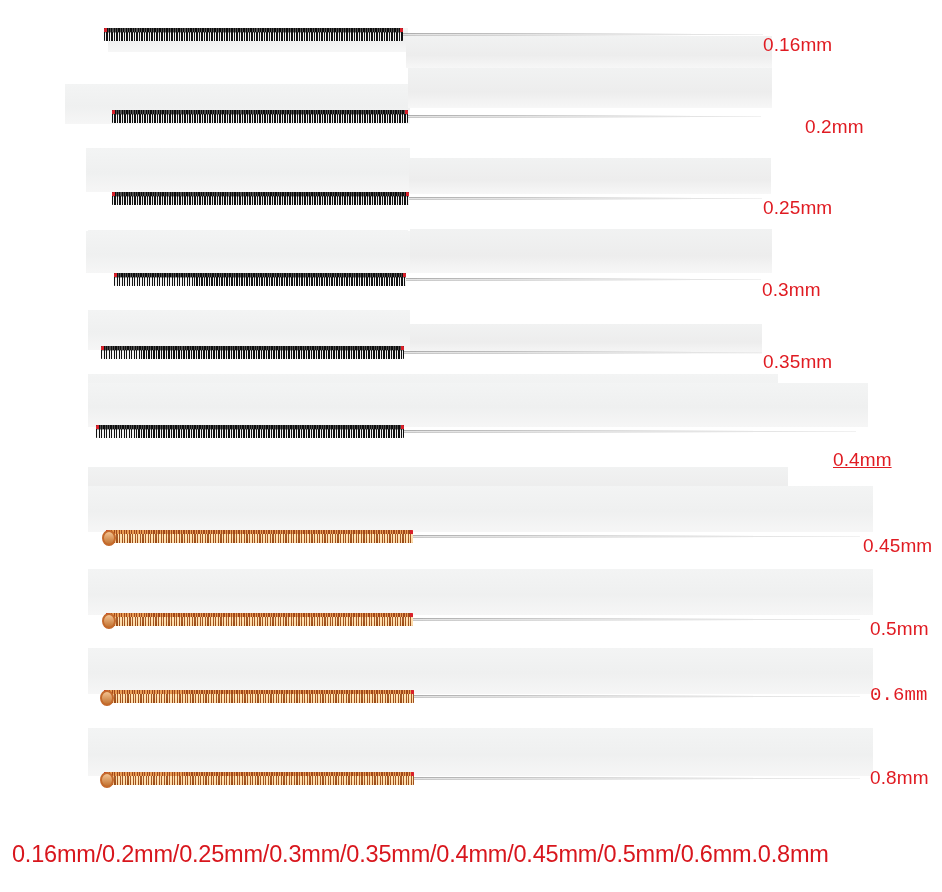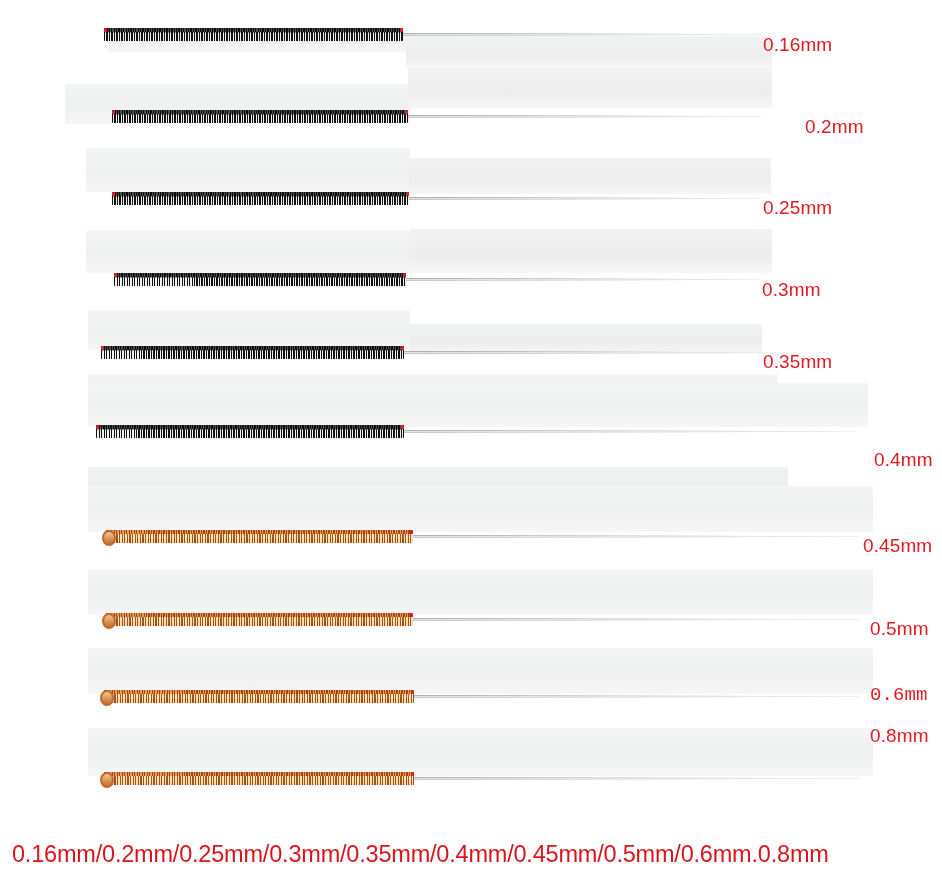--- a/index.html
+++ b/index.html
@@ -215,21 +215,21 @@
       </div>
       <div class="size-label" style="left: 763px; top: 352px;">0.35mm</div>
       <div class="needle-row" style="top: 425px;">
         <div class="shaft" style="left: 402px; top: 5px; width: 454px;"></div>
         <div class="handle silver" style="left: 96px; top: 0px; width: 308px;">
           <div class="coil"></div>
           <div class="cap-left"></div>
           <div class="cap-right"></div>
         </div>
       </div>
-      <div class="size-label" style="left: 874px; top: 450px;">0.4mm</div>
+      <div class="size-label" style="left: 833px; top: 450px; text-decoration: underline;">0.4mm</div>
       <div class="needle-row" style="top: 530px;">
         <div class="shaft" style="left: 410px; top: 5px; width: 450px;"></div>
         <div class="handle copper" style="left: 106px; top: 0px; width: 307px;">
           <div class="coil"></div>
           <div class="cap-left"></div>
           <div class="cap-right"></div>
         </div>
         <div class="loop" style="left: 102px; top: 0px;"></div>
       </div>
       <div class="size-label" style="left: 863px; top: 536px;">0.45mm</div>
@@ -255,16 +255,16 @@
       <div class="size-label" style="left: 870px; top: 686px; font-family: Liberation Mono, monospace;">0.6mm</div>
       <div class="needle-row" style="top: 772px;">
         <div class="shaft" style="left: 410px; top: 5px; width: 450px;"></div>
         <div class="handle copper" style="left: 104px; top: 0px; width: 310px;">
           <div class="coil"></div>
           <div class="cap-left"></div>
           <div class="cap-right"></div>
         </div>
         <div class="loop" style="left: 100px; top: 0px;"></div>
       </div>
-      <div class="size-label" style="left: 870px; top: 726px;">0.8mm</div>
+      <div class="size-label" style="left: 870px; top: 768px;">0.8mm</div>
     </div>
   <div class="caption" id="caption" style="left: 12px; top: 843px;">0.16mm/0.2mm/0.25mm/0.3mm/0.35mm/0.4mm/0.45mm/0.5mm/0.6mm.0.8mm</div>
 </div>
 
 </body></html>

